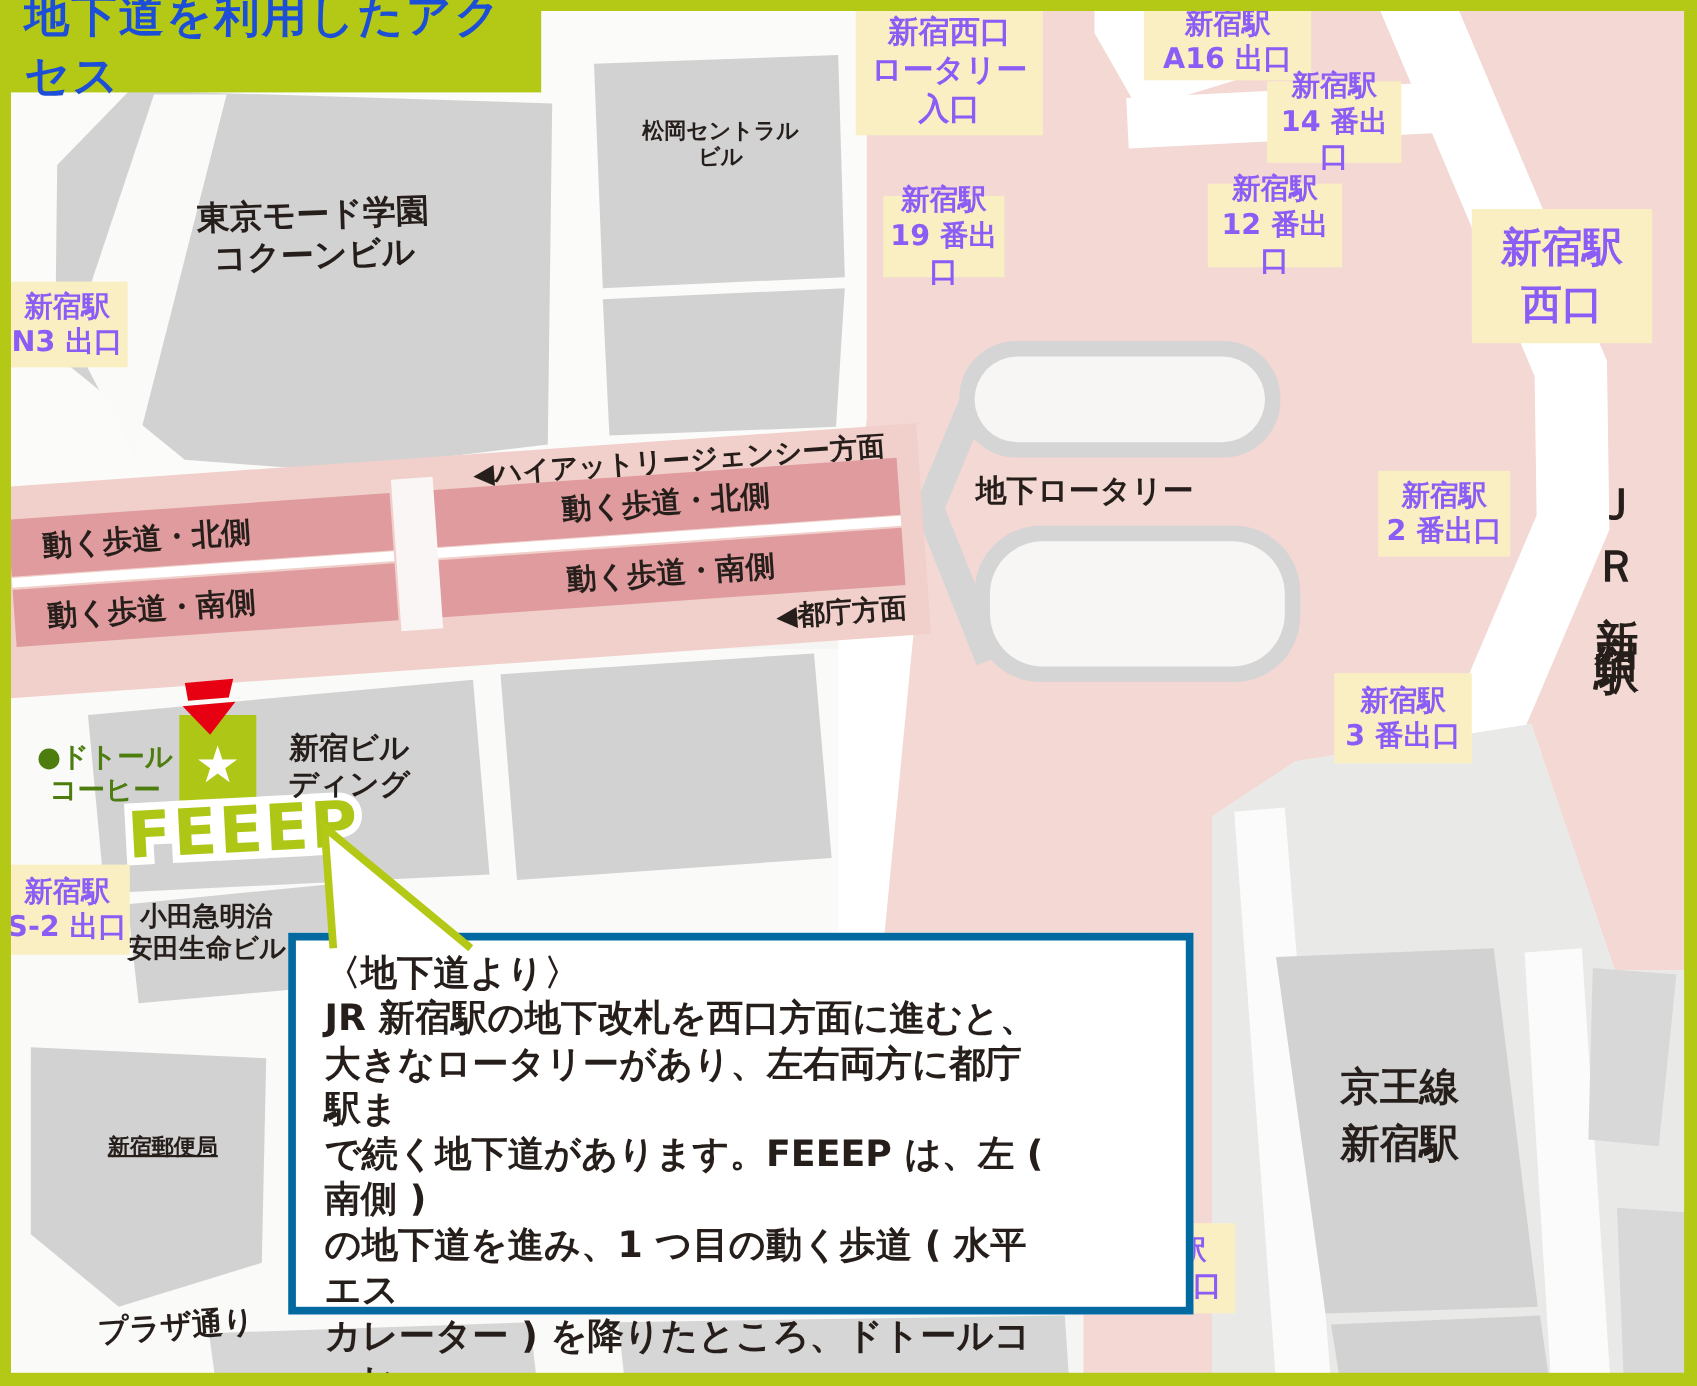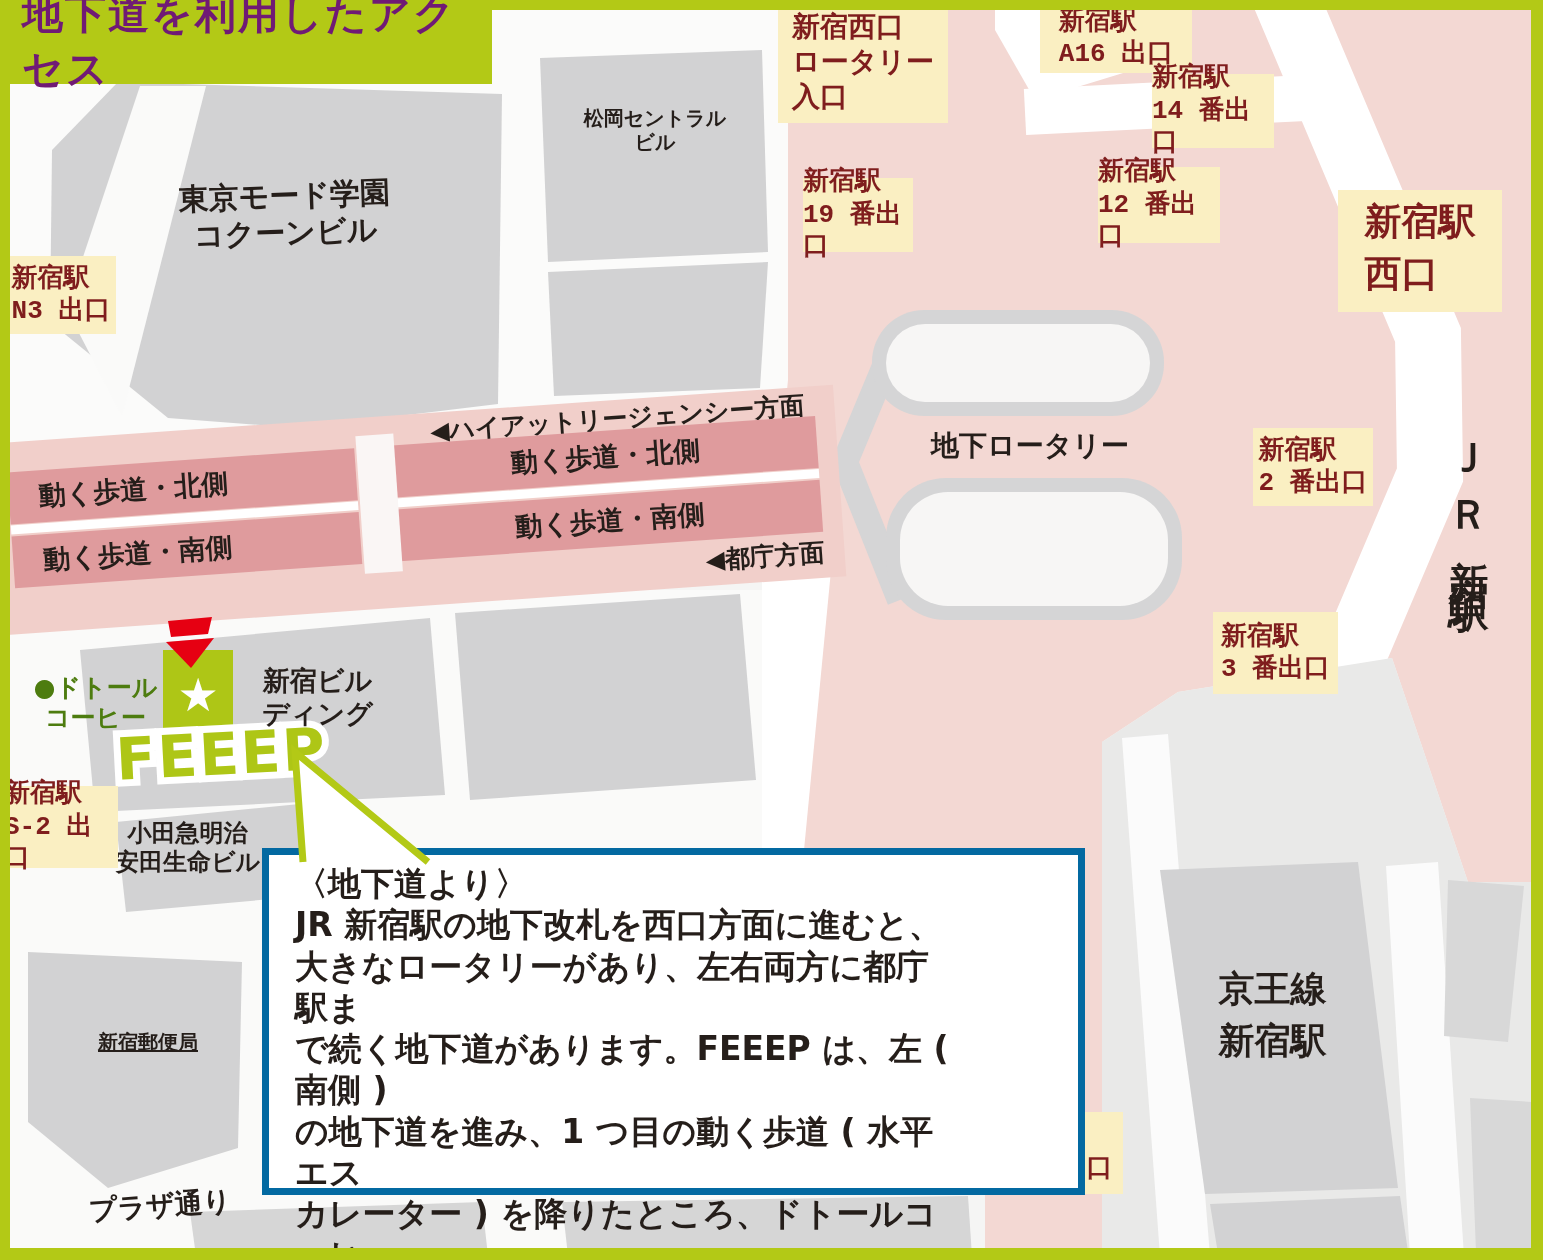--- a/index.html
+++ b/index.html
@@ -11,22 +11,22 @@
   }
   #stage svg.base{position:absolute;left:0;top:0;}
   .lbl{
     position:absolute; white-space:pre-line; line-height:1.22;
     font-weight:bold; color:#251e1a; z-index:3;
   }
   .center{display:flex;align-items:center;justify-content:center;text-align:center;}
   .ylabel{
     position:absolute; background:#faefc2; z-index:4;
     display:flex; align-items:center; justify-content:center;
-    text-align:left; white-space:pre-line; line-height:1.25;
-    font-weight:bold; color:#7f1d1d;font-family:Liberation Mono, monospace;
+    text-align:center; white-space:pre-line; line-height:1.25;
+    font-weight:bold; color:#8b5cf6;
   }
   .graytxt{color:#4d7c0f;}
   
   #corridor{
     position:absolute; left:-15px; top:444px; width:850px; height:192px;
     background:#f1cfca; transform:rotate(-4deg); transform-origin:left top; z-index:2;
   }
   .strip{
     position:absolute; background:#df9b9d; height:52px;
     display:flex; align-items:center; white-space:nowrap;
@@ -69,21 +69,21 @@
   #jr-label{
     position:absolute; left:1443px; top:415px; height:360px; width:54px;
     writing-mode:vertical-rl; text-orientation:upright; letter-spacing:0.42em;
     font-size:40px; z-index:3; white-space:nowrap;
   }
   
   .frame{position:absolute; background:#b3c916; z-index:8;}
   #banner{
     position:absolute; left:0; top:0; width:492px; height:84px; background:#b3c916;
     z-index:9; display:flex; align-items:center;
-    color:#701a75; font-size:41px; font-weight:bold; padding-left:22px; box-sizing:border-box;
+    color:#1d4ed8; font-size:41px; font-weight:bold; padding-left:22px; box-sizing:border-box;
     letter-spacing:2px;
   }
   .pin{position:absolute; z-index:4;}
 </style>
 </head>
 <body>
 
 <div id="stage">
 
   <svg class="base" width="1543" height="1260" viewBox="0 0 1543 1260">
@@ -167,21 +167,21 @@
   <div class="lbl center" style="left:545px; top:95px; width:220px; height:70px; font-size:20px;">松岡セントラル
 ビル</div>
   <div class="lbl center" style="left:255px; top:665px; width:125px; height:66px; font-size:27px;">新宿ビル
 ディング</div>
   <div class="lbl center graytxt" style="left:28px; top:672px; width:135px; height:62px; font-size:25px;">●ドトール
 コーヒー</div>
   <div class="lbl center" style="left:110px; top:818px; width:155px; height:60px; font-size:24px;">小田急明治
 安田生命ビル</div>
   <div class="lbl center" style="left:48px; top:1022px; width:200px; height:40px; font-size:20px;text-decoration:underline;">新宿郵便局</div>
   <div class="lbl center" style="left:60px; top:1185px; width:200px; height:42px; font-size:28px; transform:rotate(-4deg);">プラザ通り</div>
-  <div class="lbl center" style="left:920px; top:428px; width:220px; height:36px; font-size:28px;text-align:right;">地下ロータリー</div>
+  <div class="lbl center" style="left:876px; top:428px; width:220px; height:36px; font-size:28px;text-align:right;">地下ロータリー</div>
   <div class="lbl center" style="left:1175px; top:960px; width:195px; height:110px; font-size:36px; line-height:1.45;">京王線
 新宿駅</div>
   <div id="jr-label">ＪＲ新宿駅</div>
 
   <div class="ylabel" style="left:6px; top:256px; width:110px; height:78px; font-size:26px;">新宿駅
 N3 出口</div>
   <div class="ylabel" style="left:778px; top:3px; width:170px; height:120px; font-size:28px;">新宿西口
 ロータリー
 入口</div>
   <div class="ylabel" style="left:1040px; top:3px; width:152px; height:70px; font-size:26px;">新宿駅

